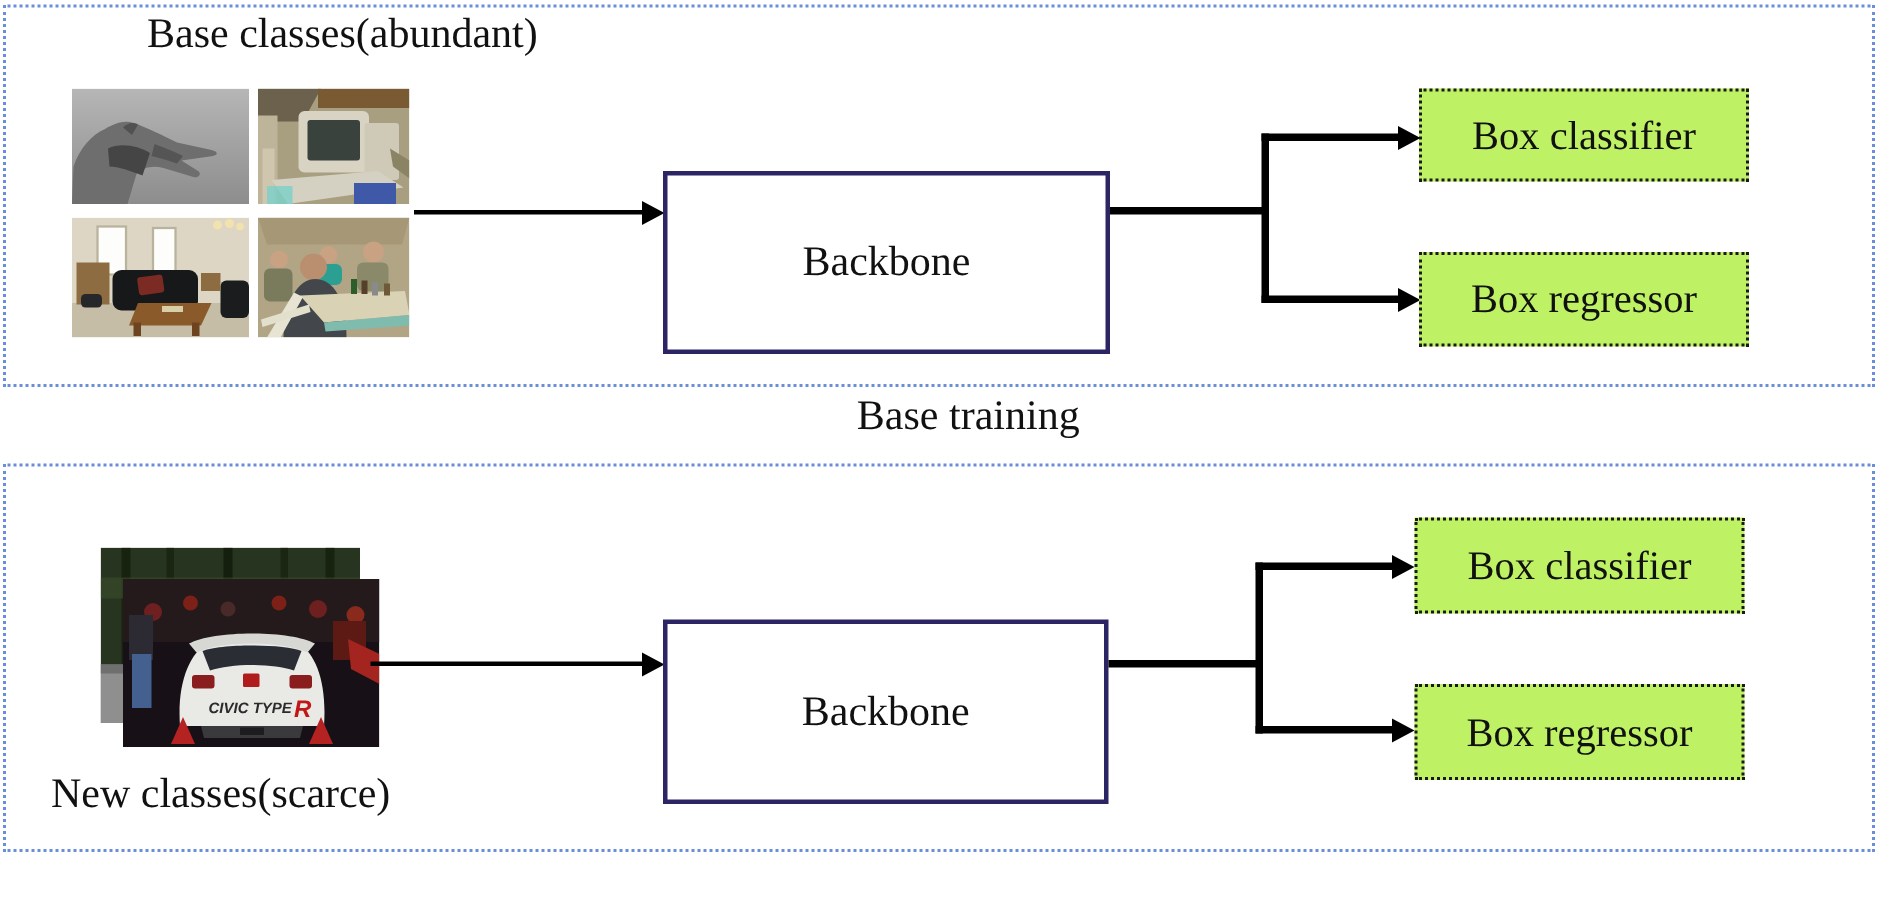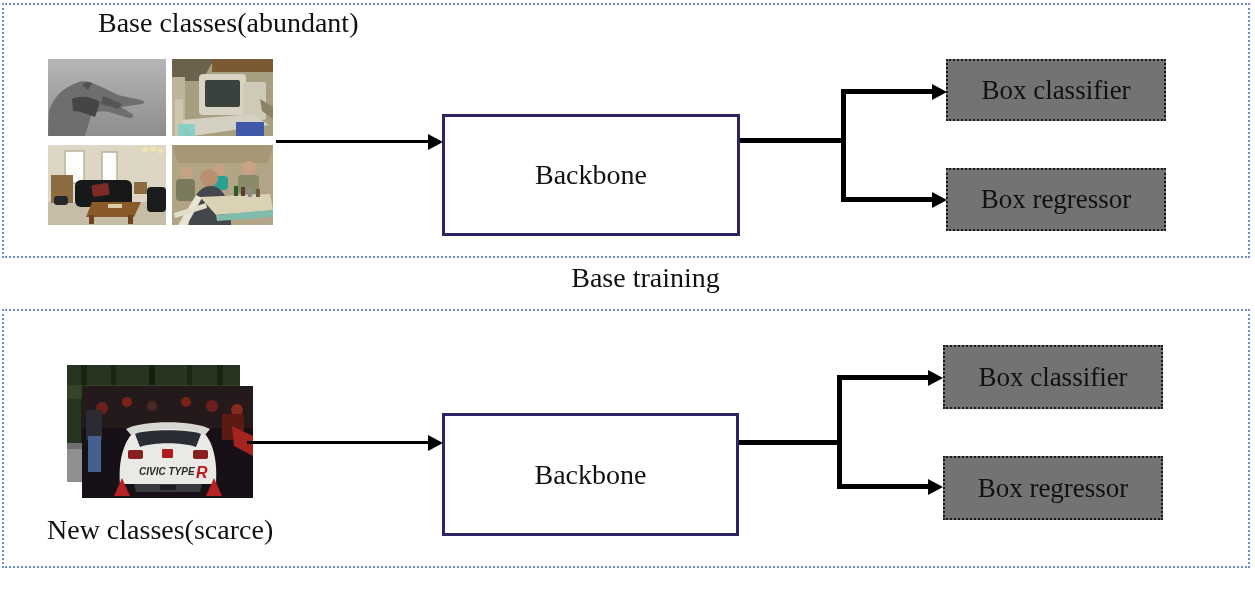--- a/index.html
+++ b/index.html
@@ -9,21 +9,21 @@
     font-family:"Liberation Serif", serif; color:#111111; overflow:hidden;
   }
   .panel { position:absolute; border:2px dotted var(--panel-border,#6a8fd8); background:transparent; }
   .label { position:absolute; font-size:28px; white-space:nowrap; }
   .caption { position:absolute; font-size:28px; text-align:center;margin-left:48px; }
   .backbone {
     position:absolute; border:3px solid var(--backbone-border,#2b2563); background:#ffffff;
     display:flex; align-items:center; justify-content:center; font-size:28px;margin-top:32px;
   }
   .headbox {
-    position:absolute; border:2px dotted var(--head-box-border,#1a1a1a); background:#737373;
+    position:absolute; border:2px dotted var(--head-box-border,#1a1a1a); background:#bef264;
     display:flex; align-items:center; justify-content:center; font-size:27px;
   }
   .hline, .vline { position:absolute; background:var(--connector,#000); }
   .arrow-right {
     position:absolute; width:0; height:0;
     border-top:8px solid transparent; border-bottom:8px solid transparent;
     border-left:15px solid var(--connector,#000);
   }
   .photo { position:absolute; overflow:hidden; }
   .photo svg { width:100%; height:100%; display:block; }
@@ -176,21 +176,21 @@
       <rect x="80" y="63" width="11" height="9" rx="1" fill="#b01c1c"></rect>
       <text x="57" y="89" font-size="10" font-style="italic" font-weight="bold" fill="#2b2b2b" font-family="Liberation Sans, sans-serif">CIVIC TYPE</text>
       <text x="114" y="92" font-size="16" font-style="italic" font-weight="bold" fill="#c01818" font-family="Liberation Sans, sans-serif">R</text>
       <path d="M40,92 L48,110 L32,110 Z" fill="#b42222"></path>
       <path d="M132,92 L140,110 L124,110 Z" fill="#b42222"></path>
       <path d="M52,98 H120 L118,106 H54 Z" fill="#3a3a3c"></path>
       <rect x="78" y="99" width="16" height="5" fill="#1d1d1f"></rect>
     </svg>
   </div>
 
-  <div class="label" style="left:47px; top:514px;">New classes(scarce)</div>
+  <div class="label" style="left:34px; top:514px;">New classes(scarce)</div>
 
   <div class="hline" style="left:247px; top:441px; width:181px; height:3px;"></div>
   <div class="arrow-right" style="left:428px; top:435px;"></div>
 
   <div class="backbone" style="left:442px; top:381px; width:297px; height:123px;">
     <span>Backbone</span>
   </div>
 
   <div class="hline" style="left:739px; top:440px; width:103px; height:5px;"></div>
   <div class="vline" style="left:837px; top:375px; width:5px; height:114px;"></div>

